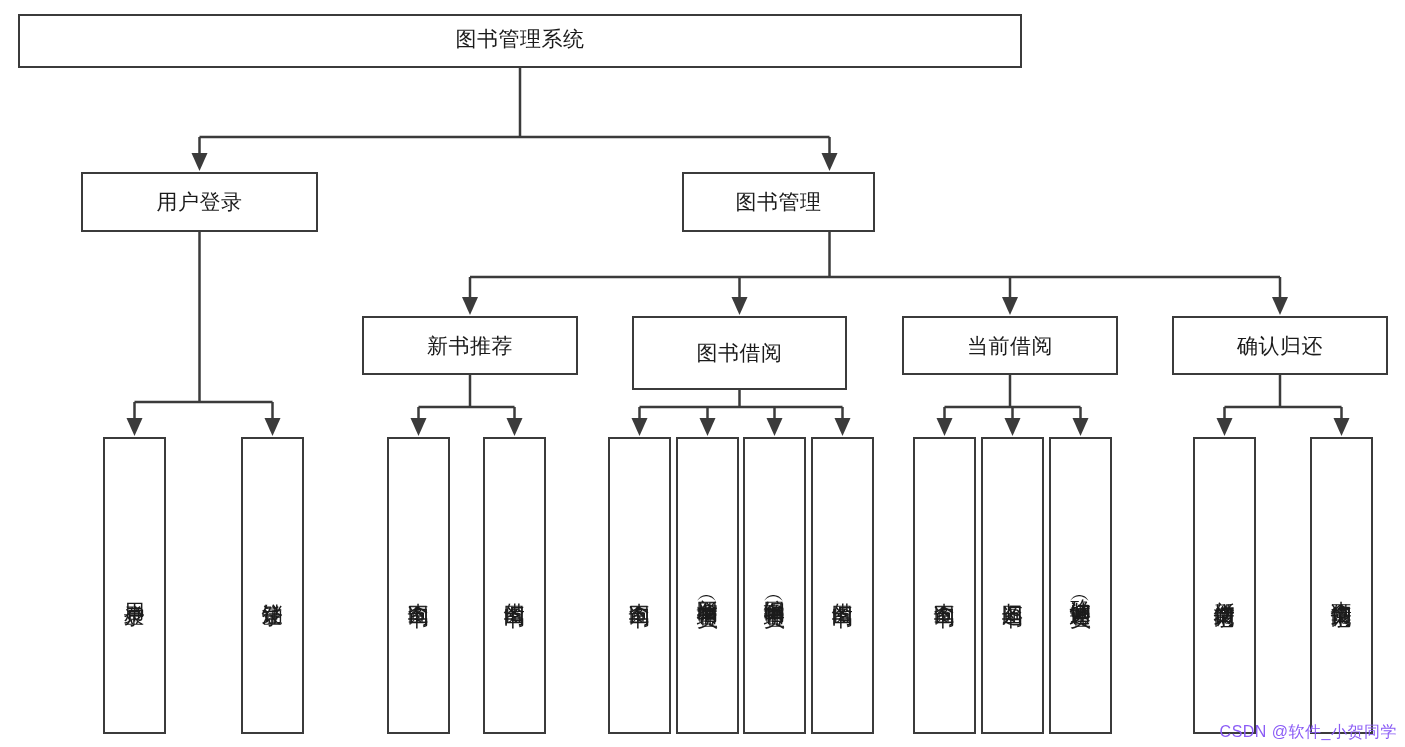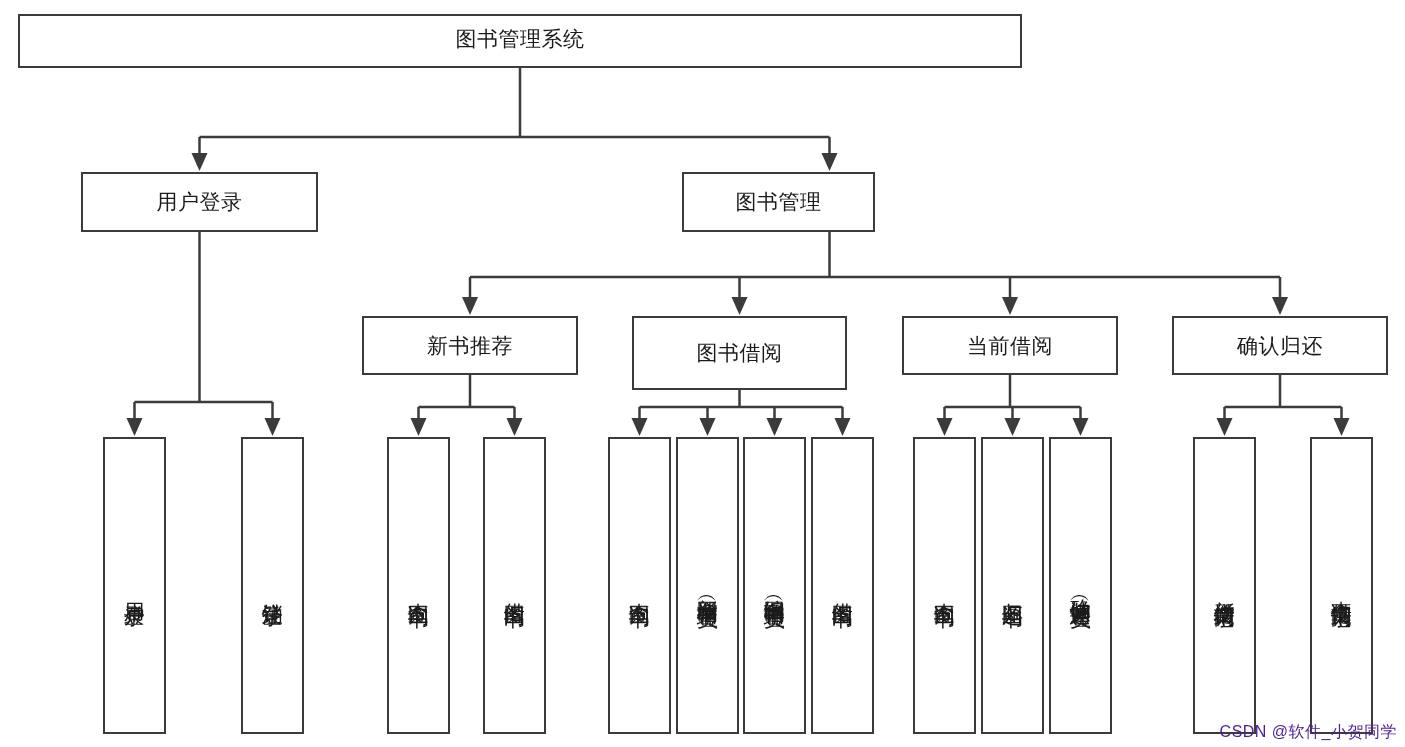--- a/index.html
+++ b/index.html
@@ -73,21 +73,21 @@
   }
   .arrow-head {
     fill: #3b3b3b;
     stroke: none;
   }
   #watermark {
     position: absolute;
     right: 8px;
     bottom: 4px;
     font-size: 16px;
-    color: #4c1d95;
+    color: #8b5cf6;
     white-space: nowrap;
     letter-spacing: 0.5px;
     text-align: right;
   }
 </style>
 </head>
 <body>
 
 <div id="diagram-root">
   <svg id="connectors" viewBox="0 0 1405 747" width="1405" height="747">

